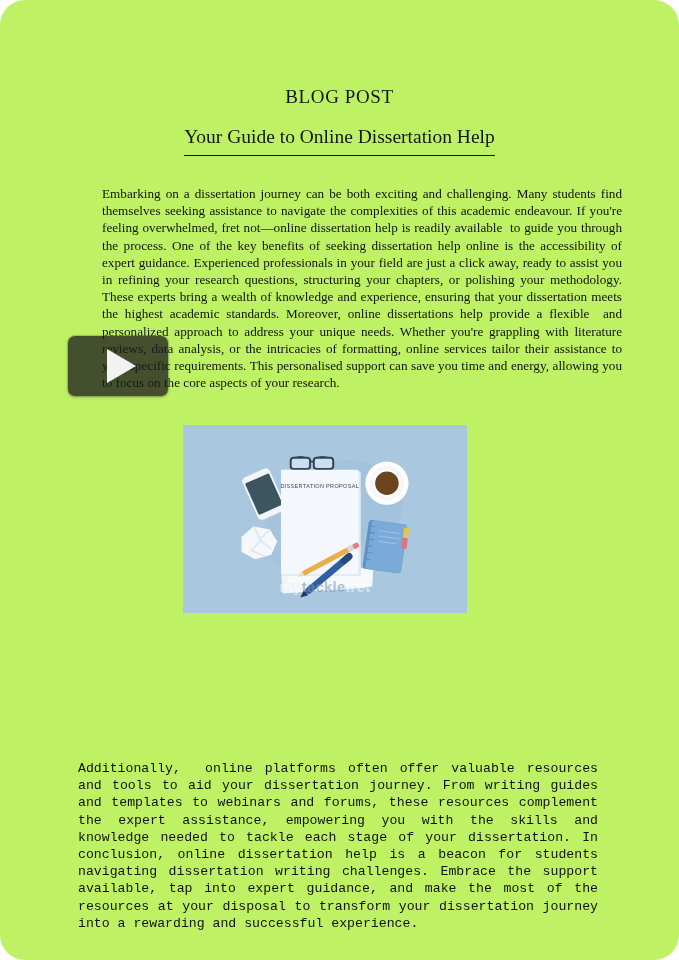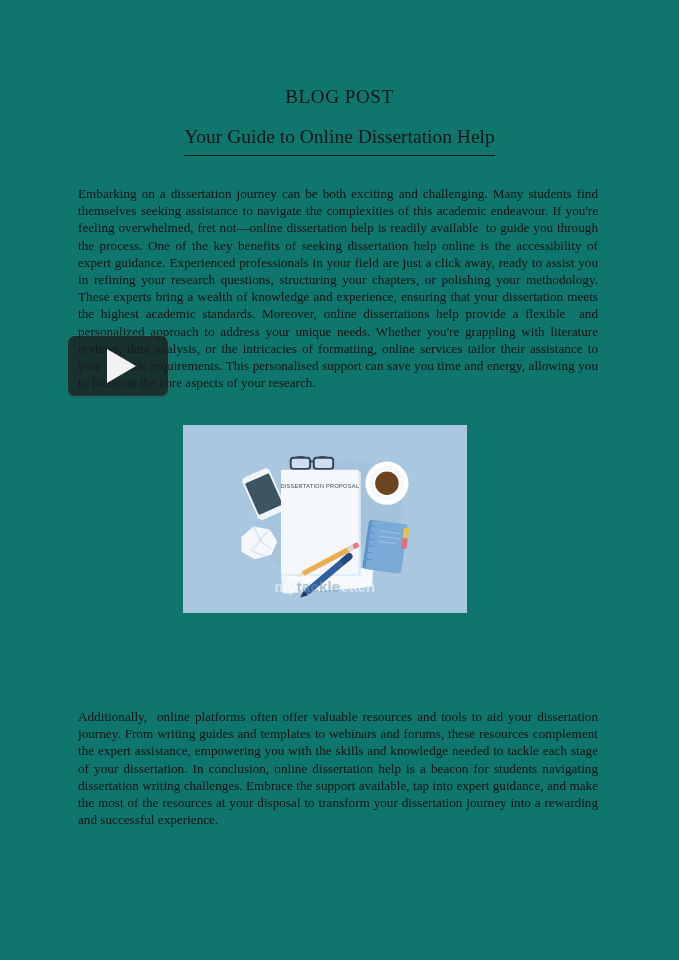--- a/index.html
+++ b/index.html
@@ -12,21 +12,22 @@
     height: 960px;
     position: relative;
     overflow: hidden;
     font-family: "Liberation Serif", "DejaVu Serif", serif;
     color: #000000;
   }
 
   .page {
     position: absolute;
     inset: 0;
-    background: #0f766e;
+    background: #bef264;
+    border-radius: 25px;
   }
 
   
   .heading-block {
     position: absolute;
     left: 0;
     top: 86px;
     width: 679px;
     text-align: center;
   }
@@ -51,22 +52,22 @@
   .para {
     position: absolute;
     left: 78px;
     width: 520px;
     font-size: 13.2px;
     line-height: 17.2px;
     text-align: justify;
     color: #111111;
     white-space: pre-wrap;
   }
-  .para-1 { top: 185px; }
-  .para-2 { top: 708px; }
+  .para-1 { top: 185px; margin-left: 24px; }
+  .para-2 { top: 760px; font-family: Liberation Mono, monospace; }
 
   
   .video-overlay {
     position: absolute;
     left: 68px;
     top: 336px;
     width: 100px;
     height: 60px;
     border-radius: 7px;
     background: rgba(28, 28, 28, 0.76);
@@ -201,19 +202,19 @@
           <line x1="212" y1="143" x2="240" y2="143"></line>
           <line x1="212" y1="150" x2="240" y2="150"></line>
           <line x1="212" y1="157" x2="236" y2="157"></line>
         </g>
         <rect x="244" y="134" width="7" height="14" fill="#e8c24a"></rect>
         <rect x="244" y="148" width="7" height="14" fill="#e2707f"></rect>
       </g>
     </svg>
 
     <div class="watermark">
-      <span>my</span><span class="wm-mid">tackle</span><span>each</span>
+      <span>my</span><span class="wm-mid">tackle</span><span>fret</span>
     </div>
   </div>
 
   <div class="para para-2">Additionally,  online platforms often offer valuable resources and tools to aid your dissertation journey. From writing guides and templates to webinars and forums, these resources complement the expert assistance, empowering you with the skills and knowledge needed to tackle each stage of your dissertation. In conclusion, online dissertation help is a beacon for students navigating dissertation writing challenges. Embrace the support available, tap into expert guidance, and make the most of the resources at your disposal to transform your dissertation journey into a rewarding and successful experience.</div>
 
 </div>
 
 </body></html>

